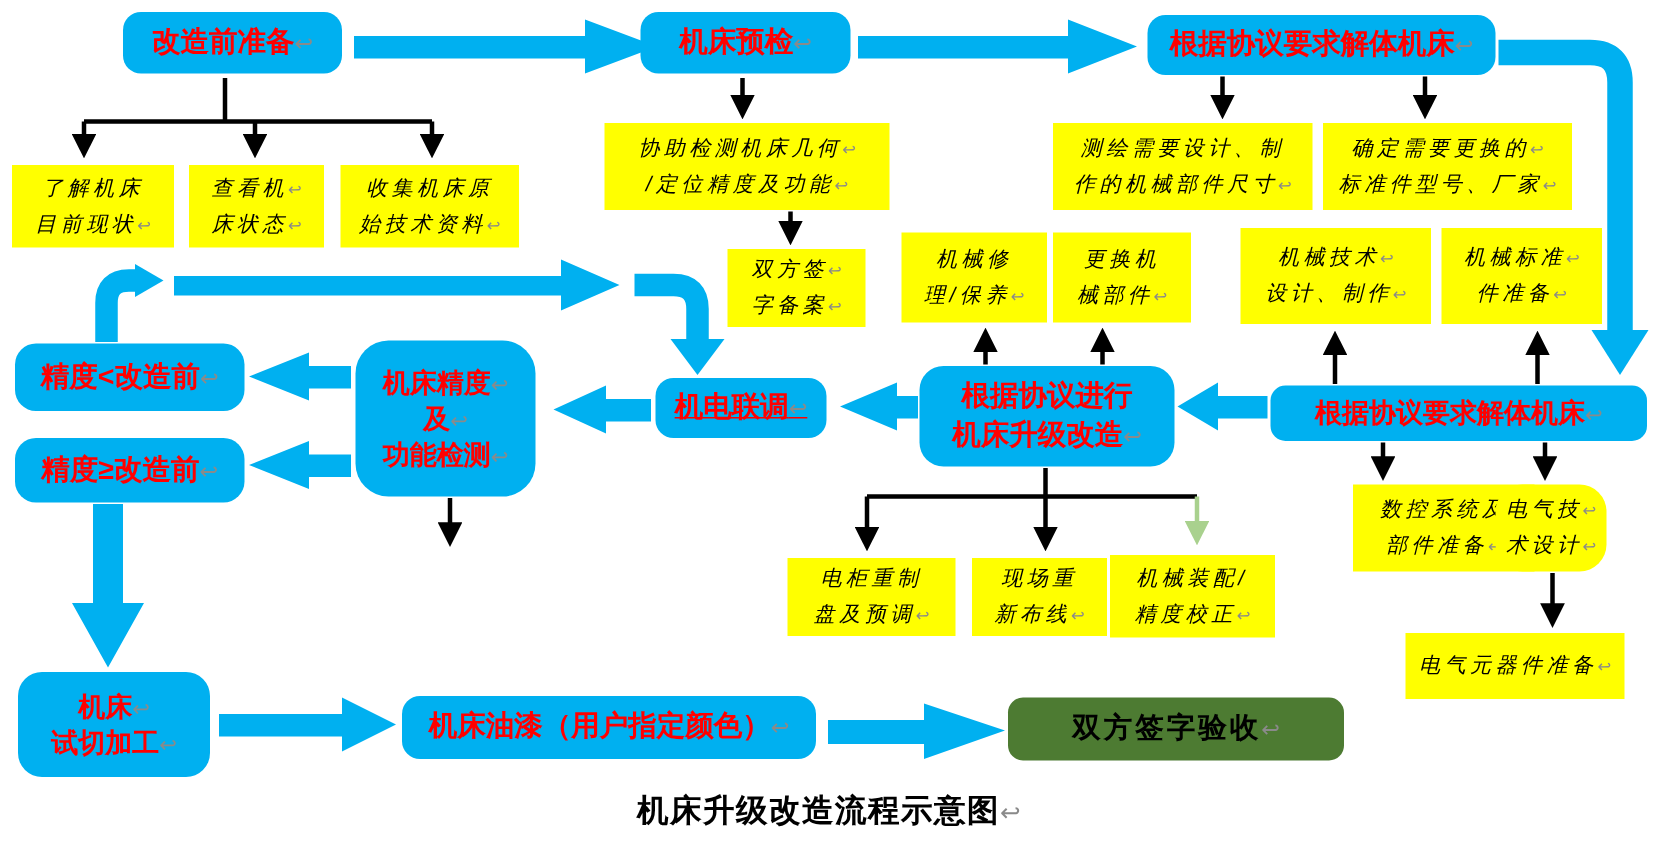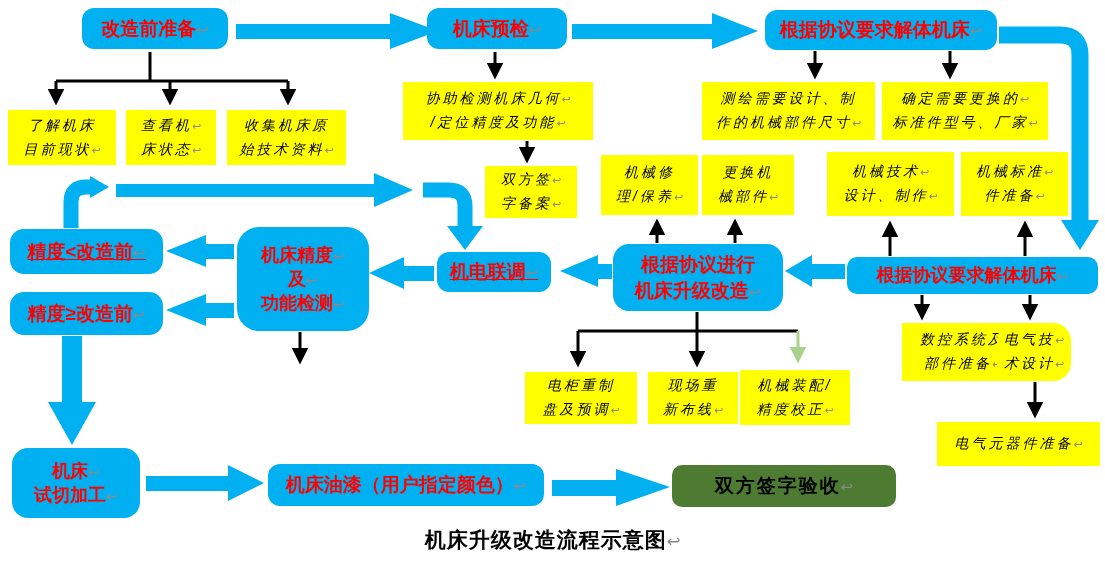--- a/index.html
+++ b/index.html
@@ -130,27 +130,27 @@
     </div>
   <div class="node yellow" style="left:827px;top:152px;width:127px;height:64px;">
       <span>机械技术<span class="pm">↩</span>
 设计、制作<span class="pm">↩</span></span>
     </div>
   <div class="node yellow" style="left:961px;top:152px;width:107px;height:64px;">
       <span>机械标准<span class="pm">↩</span>
 件准备<span class="pm">↩</span></span>
     </div>
 
-  <div class="node blue" style="left:10px;top:229px;width:153px;height:45px;font-size:19px;border-radius:14px;text-decoration:underline;">
+  <div class="node blue" style="left:10px;top:229px;width:153px;height:45px;font-size:19px;border-radius:14px;">
       <span>精度&lt;改造前<span class="pm">↩</span></span>
     </div>
   <div class="node blue" style="left:10px;top:292px;width:153px;height:43px;font-size:19px;border-radius:14px;">
       <span>精度≥改造前<span class="pm">↩</span></span>
     </div>
-  <div class="node blue" style="left:237px;top:227px;width:132px;height:104px;font-size:18px;border-radius:22px;">
+  <div class="node blue" style="left:237px;top:227px;width:120px;height:104px;font-size:18px;border-radius:22px;">
       <span>机床精度<span class="pm">↩</span>
 及<span class="pm">↩</span>
 功能检测<span class="pm">↩</span></span>
     </div>
   <div class="node blue" style="left:437px;top:252px;width:114px;height:40px;font-size:19px;text-decoration:underline;">
       <span>机电联调<span class="pm">↩</span></span>
     </div>
   <div class="node blue" style="left:613px;top:244px;width:170px;height:67px;font-size:19px;border-radius:16px;">
       <span>根据协议进行
 机床升级改造<span class="pm">↩</span></span>
@@ -160,21 +160,21 @@
     </div>
 
   <div class="node yellow" style="left:862px;top:323px;width:121px;height:58px;margin-left:40px;">
       <span>数控系统及
 部件准备<span class="pm">↩</span></span>
     </div>
   <div class="node yellow" style="left:997px;top:323px;width:74px;height:58px;border-radius:18px;">
       <span>电气技<span class="pm">↩</span>
 术设计<span class="pm">↩</span></span>
     </div>
-  <div class="node yellow" style="left:937px;top:422px;width:163px;height:44px;">
+  <div class="node yellow" style="left:937px;top:422px;width:146px;height:44px;">
       <span>电气元器件准备<span class="pm">↩</span></span>
     </div>
   <div class="node yellow" style="left:525px;top:372px;width:112px;height:52px;">
       <span>电柜重制
 盘及预调<span class="pm">↩</span></span>
     </div>
   <div class="node yellow" style="left:648px;top:372px;width:90px;height:52px;">
       <span>现场重
 新布线<span class="pm">↩</span></span>
     </div>

